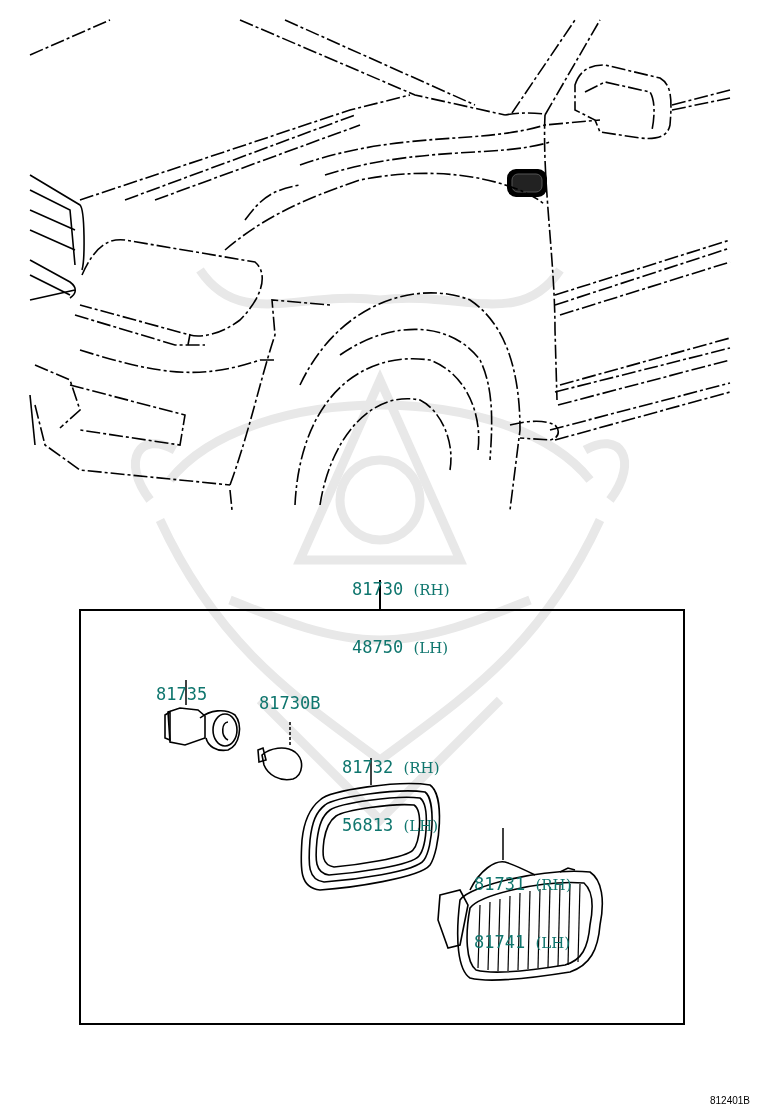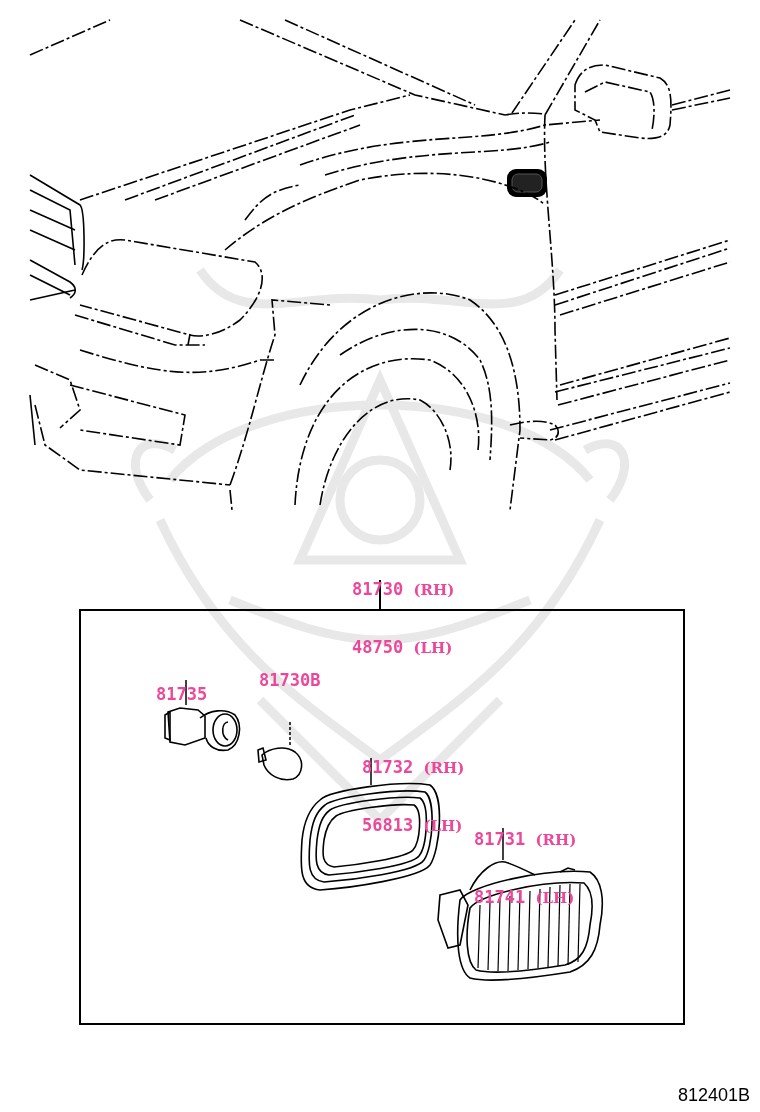--- a/index.html
+++ b/index.html
@@ -1,23 +1,23 @@
 <!DOCTYPE html>
 <html><head>
   <meta charset="utf-8">
   <style>
     html, body { margin: 0; padding: 0; background: #ffffff; }
     body { width: 760px; height: 1112px; position: relative; overflow: hidden;
            font-family: "DejaVu Sans", sans-serif; }
     svg.drawing { position: absolute; left: 0; top: 0; width: 760px; height: 1112px; }
-    .label { position: absolute; font-family: "DejaVu Sans Mono", monospace; font-weight: bold;
-             font-size: 17px; line-height: 19px; color: #ec4899; white-space: pre; letter-spacing: 0px; }
+    .label { position: absolute; font-family: "DejaVu Sans Mono", monospace; font-weight: normal;
+             font-size: 17px; line-height: 19px; color: #0f766e; white-space: pre; letter-spacing: 0px; }
     .label .suffix { font-family: "DejaVu Serif", serif; font-size: 15px; }
     .figure-id { position: absolute; right: 10px; bottom: 6px; font-family: "Liberation Sans", sans-serif;
-                 font-size: 18px; color: #000; }
+                 font-size: 10px; color: #000; }
     .stroke { stroke: #000; fill: none; stroke-width: 1.6; }
     .dash { stroke-dasharray: 14 3 3 3; }
     .wm { stroke: #e8e8e8; fill: none; stroke-width: 9; }
   </style>
 </head>
 <body>
 
 <svg class="drawing" viewBox="0 0 760 1112" xmlns="http://www.w3.org/2000/svg">
 
   <g>
@@ -147,25 +147,25 @@
   </g>
 </svg>
 
 <div class="label" style="left:352px; top:542px;">
   <div><span>81730</span> <span class="suffix">(RH)</span></div>
   <div><span>48750</span> <span class="suffix">(LH)</span></div>
 </div>
 
 <div class="label" style="left:156px; top:657px;margin-top:28px;">81735</div>
 
-<div class="label" style="left:259px; top:671px;">81730B</div>
+<div class="label" style="left:259px; top:694px;">81730B</div>
 
-<div class="label" style="left:342px; top:720px;margin-left:20px;">
+<div class="label" style="left:342px; top:720px;">
   <div><span>81732</span> <span class="suffix">(RH)</span></div>
   <div><span>56813</span> <span class="suffix">(LH)</span></div>
 </div>
 
-<div class="label" style="left:474px; top:792px;">
+<div class="label" style="left:474px; top:837px;">
   <div><span>81731</span> <span class="suffix">(RH)</span></div>
   <div><span>81741</span> <span class="suffix">(LH)</span></div>
 </div>
 
 <div class="figure-id">812401B</div>
 
 </body></html>

